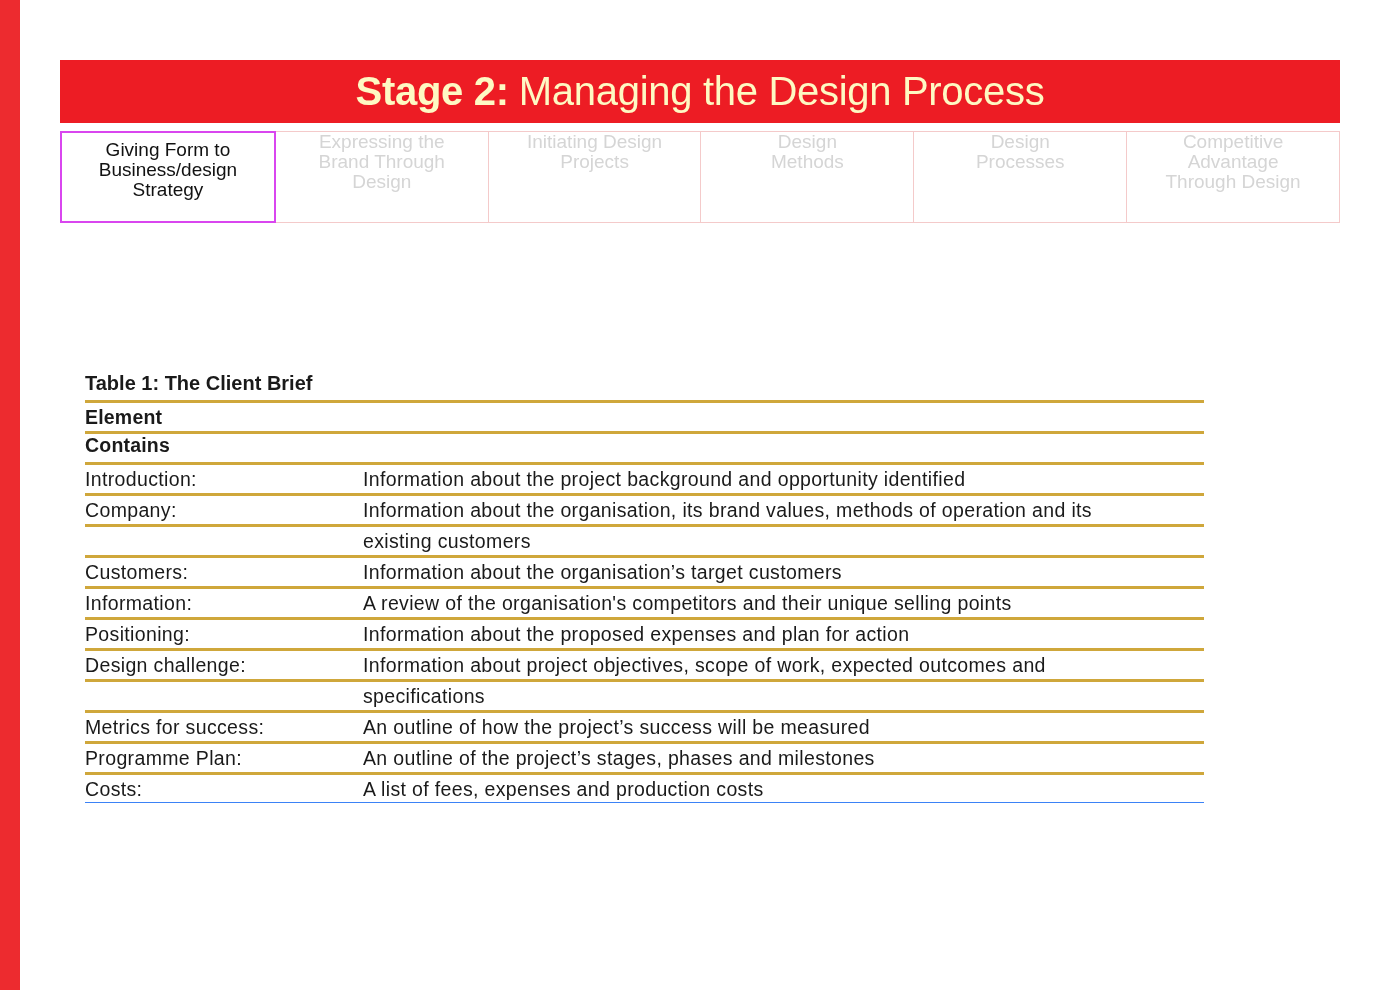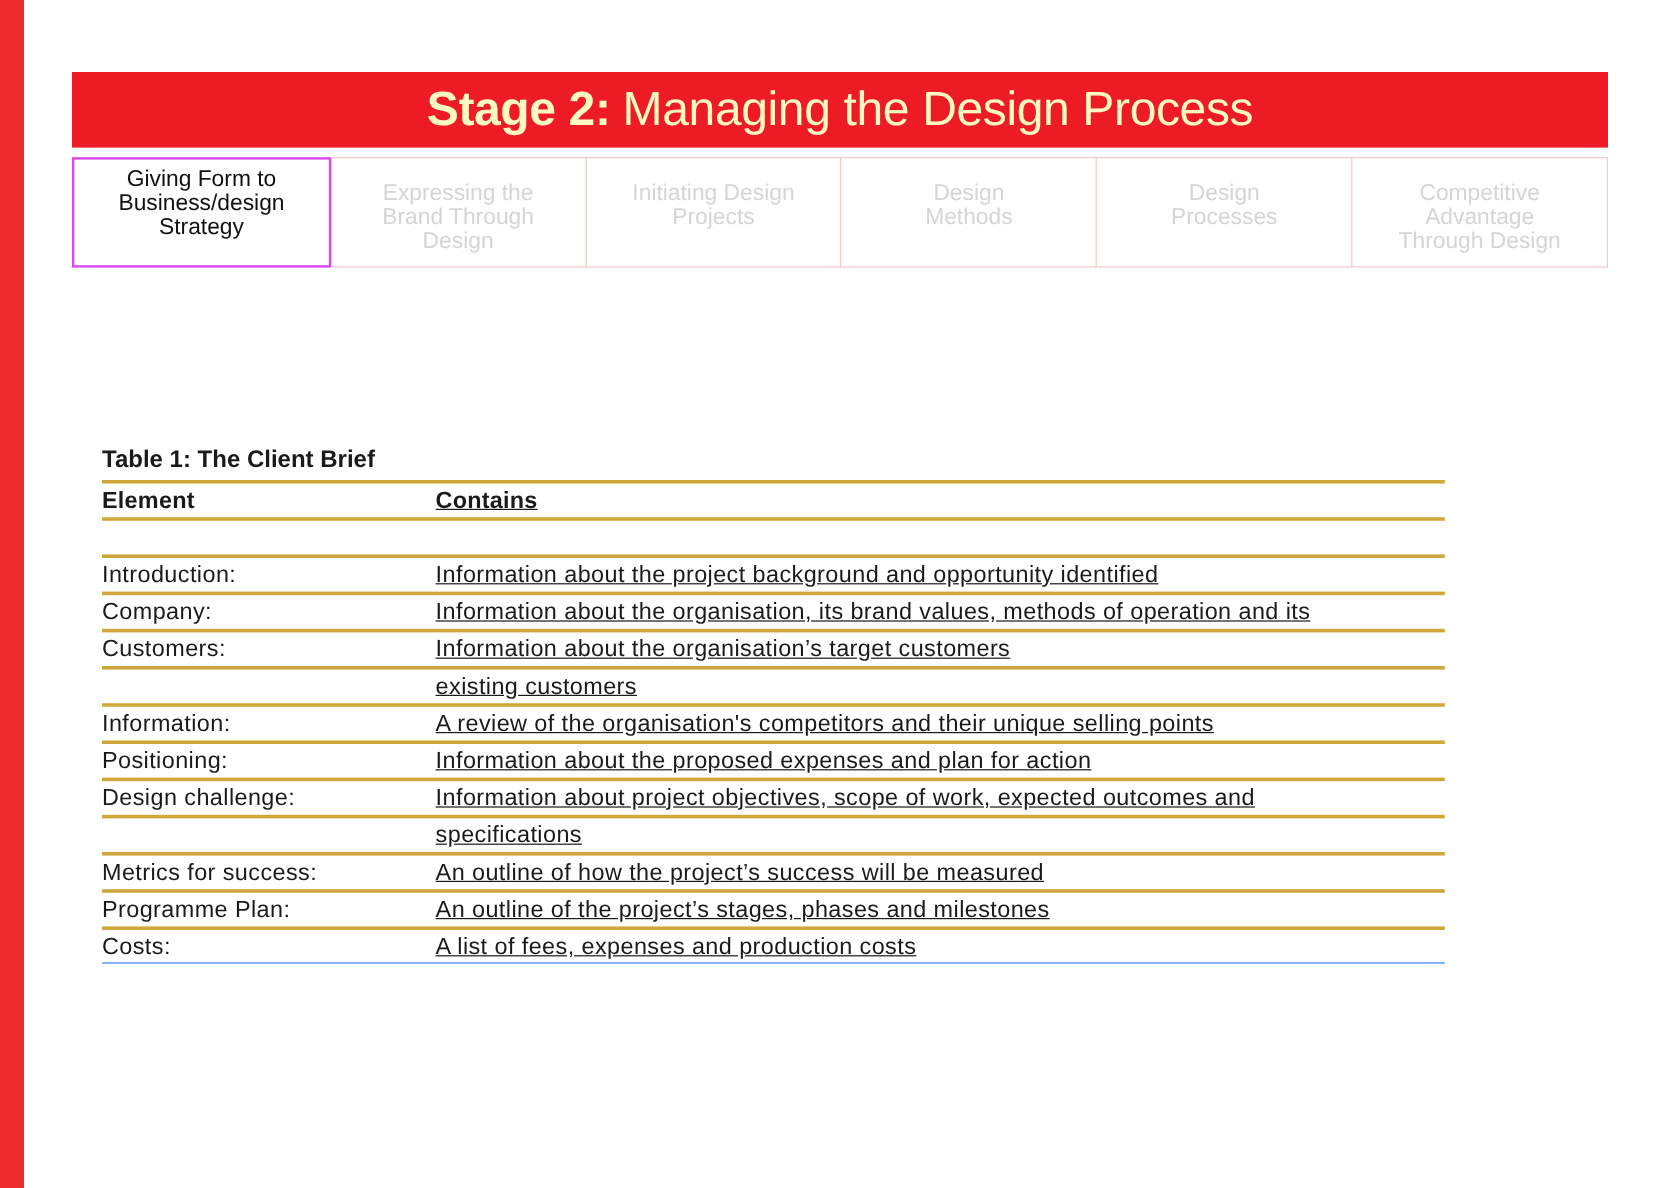--- a/index.html
+++ b/index.html
@@ -20,21 +20,21 @@
   }
   .banner .strong { font-weight: bold; margin-right: 10px; }
   .tabs {
     position: absolute; left: 60px; top: 131px; width: 1280px; height: 92px;
     display: flex;
   }
   .tab {
     flex: 1; box-sizing: border-box; height: 92px;
     border: 1px solid #F4CACA; border-left: none;
     text-align: center; font-size: 19px; line-height: 20px;
-    color: #D5D5D5; padding-top: 20px;
+    color: #D5D5D5; padding-top: 0;
     white-space: pre-line;
   }
   .tab:first-child { border-left: 1px solid #F4CACA; }
   .tab.active {
     border: 2px solid #d946ef; color: #111;
     padding-top: 7px;
   }
   .table-wrap {
     position: absolute; left: 85px; top: 368px; width: 1119px;
     font-family: "DejaVu Sans", sans-serif; color: #1a1a1a;
@@ -45,22 +45,22 @@
   }
   .row {
     display: flex; height: 31px; box-sizing: border-box;
     border-top: 3px solid #CFA73B;
     font-size: 19.5px; line-height: 28px;
     font-family: "Liberation Sans", sans-serif;
     letter-spacing: 0.35px;
   }
   .row.last { border-bottom: 1px solid #3b82f6; }
   .cell-el { width: 278px; flex: none; }
-  .cell-ct { flex: 1; white-space: nowrap; text-decoration: underline; }
-  .row.header { font-weight: bold; letter-spacing: 0.2px; }
+  .cell-ct { flex: 1; white-space: nowrap; }
+  .row.header { font-weight: bold; letter-spacing: 0.2px; flex-direction: column; }
 </style>
 </head>
 <body>
 
 <div class="side-bar"></div>
 
 <div class="banner">
   <span class="strong">Stage 2:</span>
   <span>Managing the Design Process</span>
 </div>
@@ -97,26 +97,26 @@
   </div>
   <div class="row">
     <div class="cell-el">Introduction:</div>
     <div class="cell-ct">Information about the project background and opportunity identified</div>
   </div>
   <div class="row">
     <div class="cell-el">Company:</div>
     <div class="cell-ct">Information about the organisation, its brand values, methods of operation and its</div>
   </div>
   <div class="row">
+    <div class="cell-el"></div>
+    <div class="cell-ct">existing customers</div>
+  </div>
+  <div class="row">
     <div class="cell-el">Customers:</div>
     <div class="cell-ct">Information about the organisation’s target customers</div>
-  </div>
-  <div class="row">
-    <div class="cell-el"></div>
-    <div class="cell-ct">existing customers</div>
   </div>
   <div class="row">
     <div class="cell-el">Information:</div>
     <div class="cell-ct">A review of the organisation's competitors and their unique selling points</div>
   </div>
   <div class="row">
     <div class="cell-el">Positioning:</div>
     <div class="cell-ct">Information about the proposed expenses and plan for action</div>
   </div>
   <div class="row">

